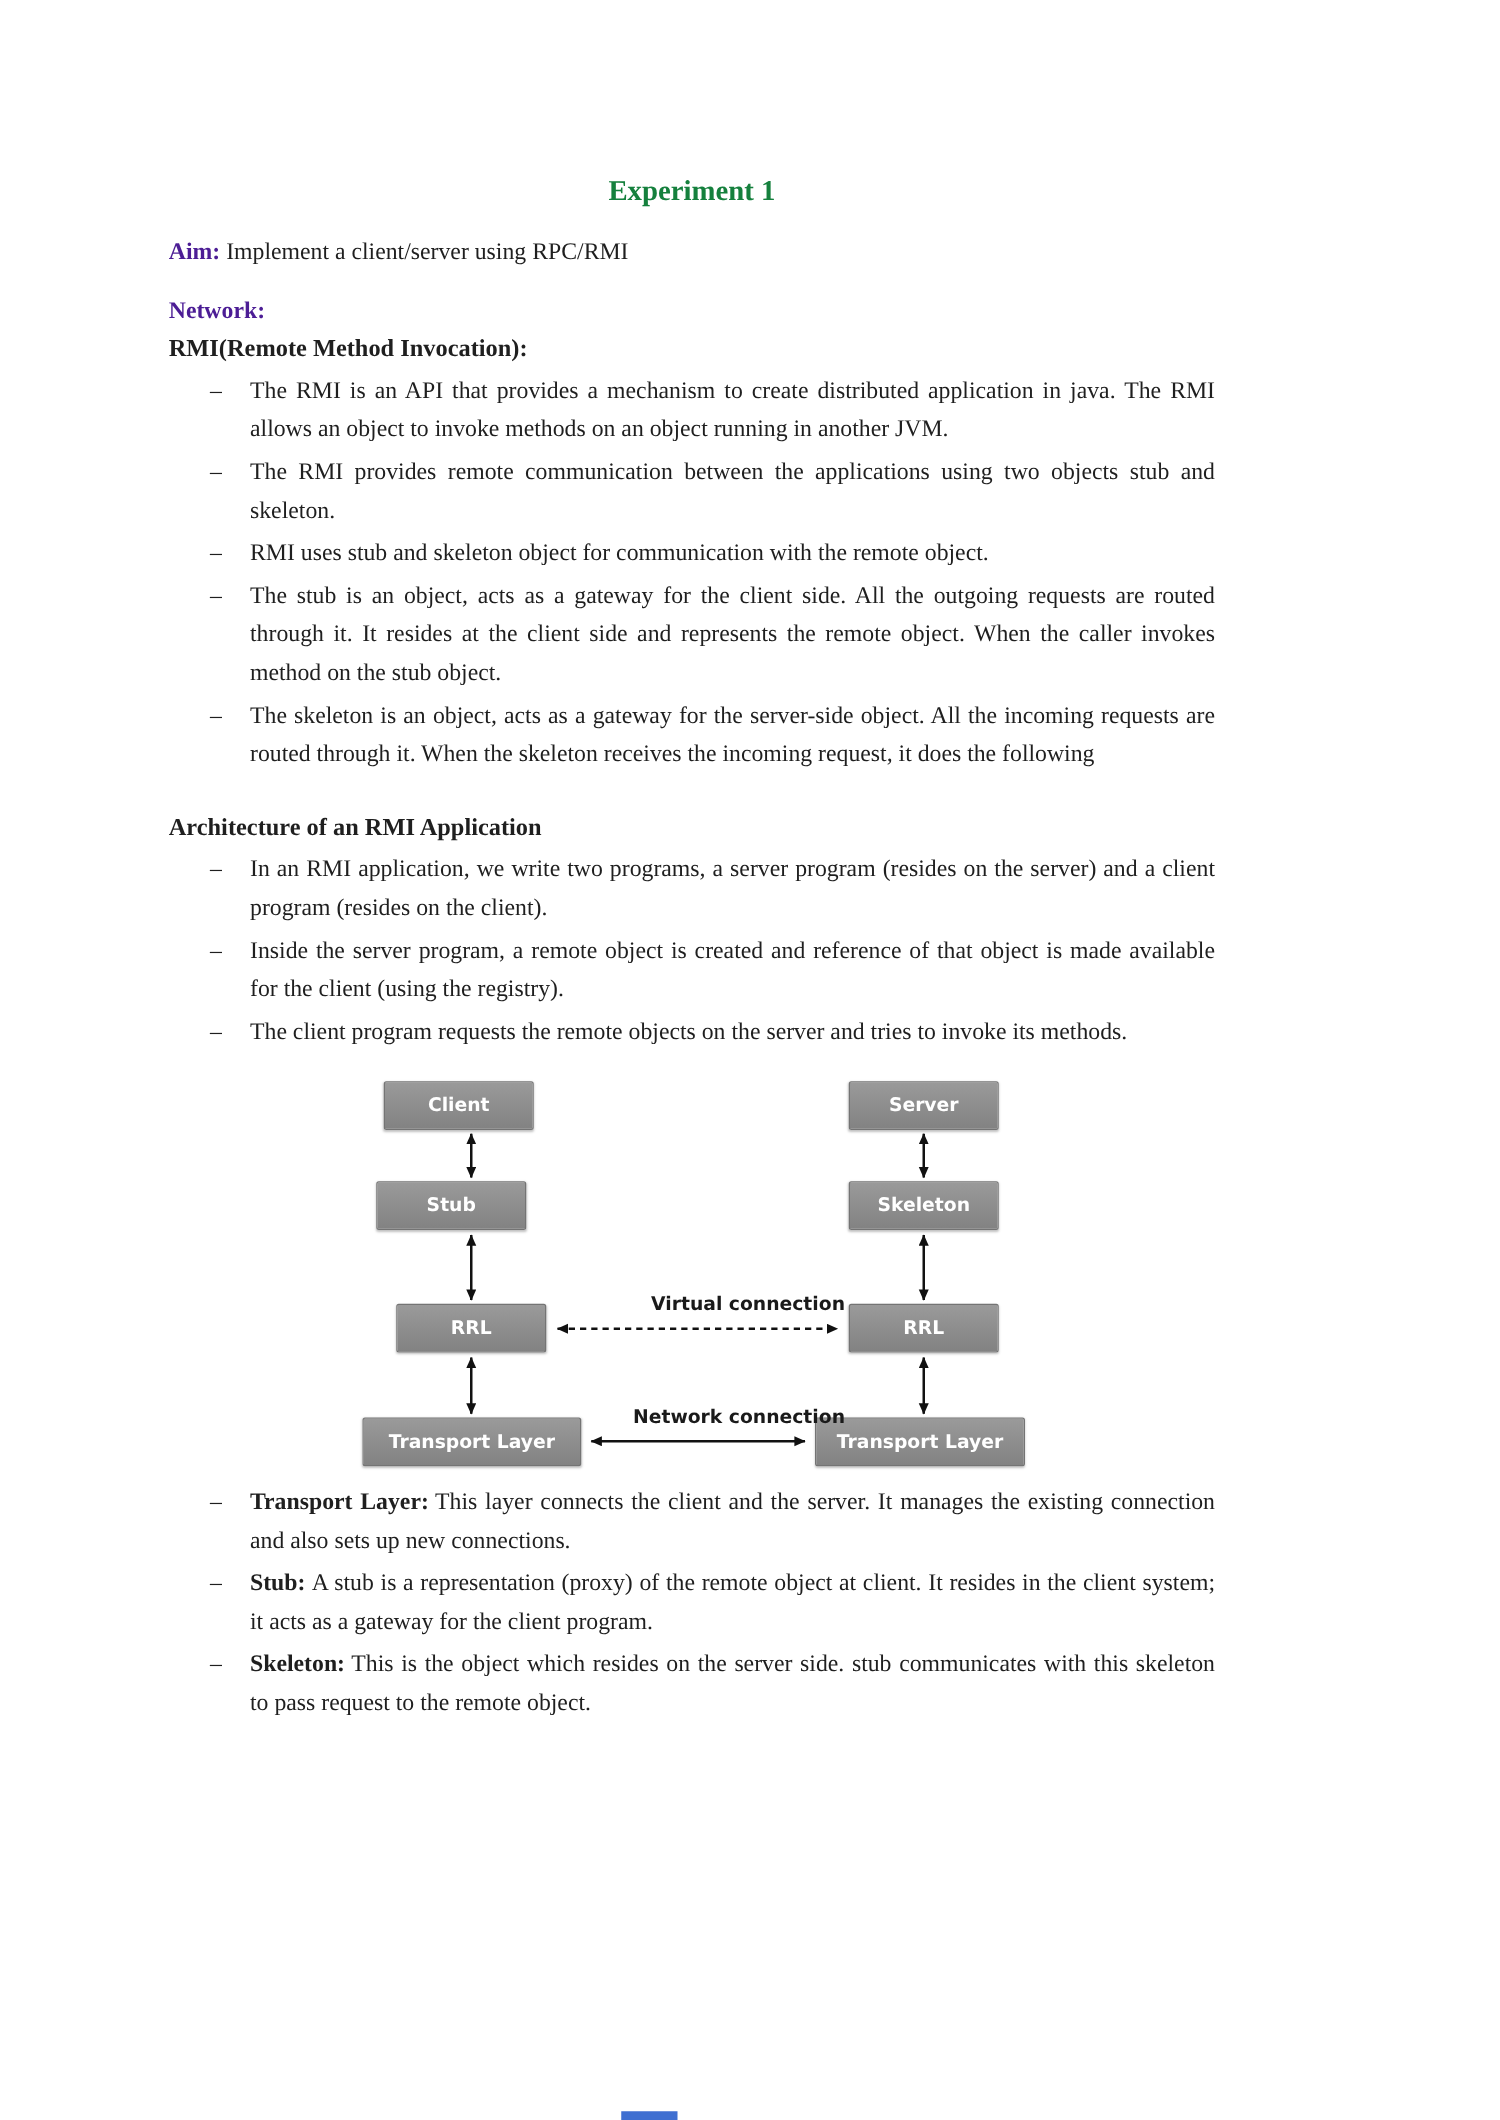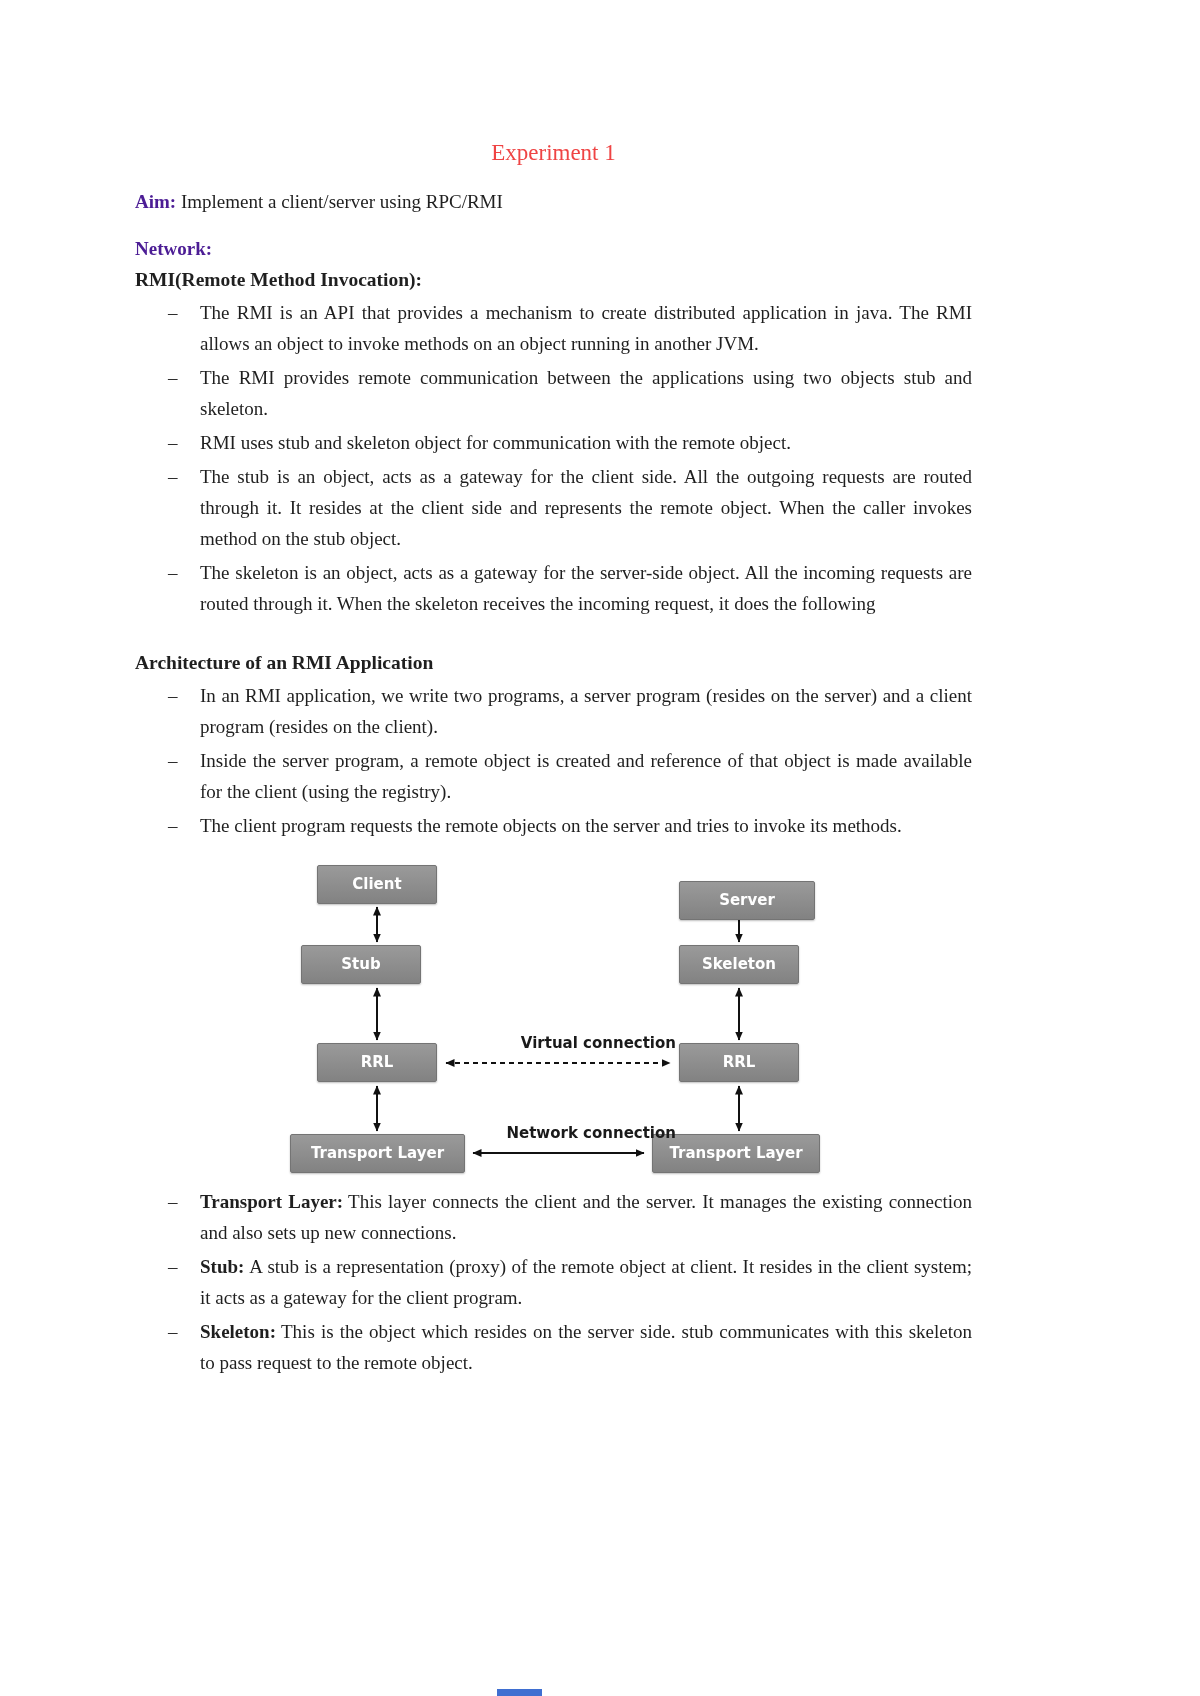--- a/index.html
+++ b/index.html
@@ -4,21 +4,21 @@
 <style>
   html,body{margin:0;padding:0;}
   body{
     width:1200px;height:1696px;position:relative;overflow:hidden;
     background:#ffffff;
     font-family:"Liberation Serif", serif;
     font-size:19px;line-height:31px;color:#1f1f1f;
   }
   .page{padding:138px 228px 0 135px;}
   .doc-title{
-    text-align:center;font-size:23px;font-weight:normal;color:#ef4444;
+    text-align:center;font-size:23px;font-weight:bold;color:#15803d;
     margin:0 0 18px 0;line-height:30px;
   }
   .red{color:#4c1d95;font-weight:bold;}
   .aim-line{margin:0 0 16px 0;}
   .theory-line{margin:0;}
   .section-heading{font-weight:bold;margin:0;font-size:19.5px;}
   .arch-heading{margin-top:28px;}
   ul.dash-list{list-style:none;margin:2px 0 0 33px;padding:0;}
   ul.dash-list li{
     position:relative;padding-left:32px;margin:0 0 3px 0;
@@ -37,22 +37,22 @@
     font-family:"DejaVu Sans", sans-serif;
   }
   .dbox{
     position:absolute;height:39px;
     background:linear-gradient(#9a9a9a,#828282);
     border:1px solid #747474;border-radius:2px;
     color:#ffffff;font-weight:bold;font-size:15px;
     display:flex;align-items:center;justify-content:center;
     box-sizing:border-box;box-shadow:0 1px 2px rgba(0,0,0,0.25);
   }
-  .b-client{left:27px;top:4px;width:120px;}
-  .b-server{left:389px;top:20px;width:136px;}
+  .b-client{left:17px;top:4px;width:120px;}
+  .b-server{left:389px;top:4px;width:120px;}
   .b-stub{left:11px;top:84px;width:120px;}
   .b-skeleton{left:389px;top:84px;width:120px;}
   .b-rrl-l{left:27px;top:182px;width:120px;}
   .b-rrl-r{left:389px;top:182px;width:120px;}
   .b-trans-l{left:0px;top:273px;width:175px;}
   .b-trans-r{left:362px;top:273px;width:168px;}
   .conn-label{
     position:absolute;left:150px;width:236px;text-align:right;
     font-weight:bold;font-size:15px;color:#1a1a1a;line-height:20px;
   }

